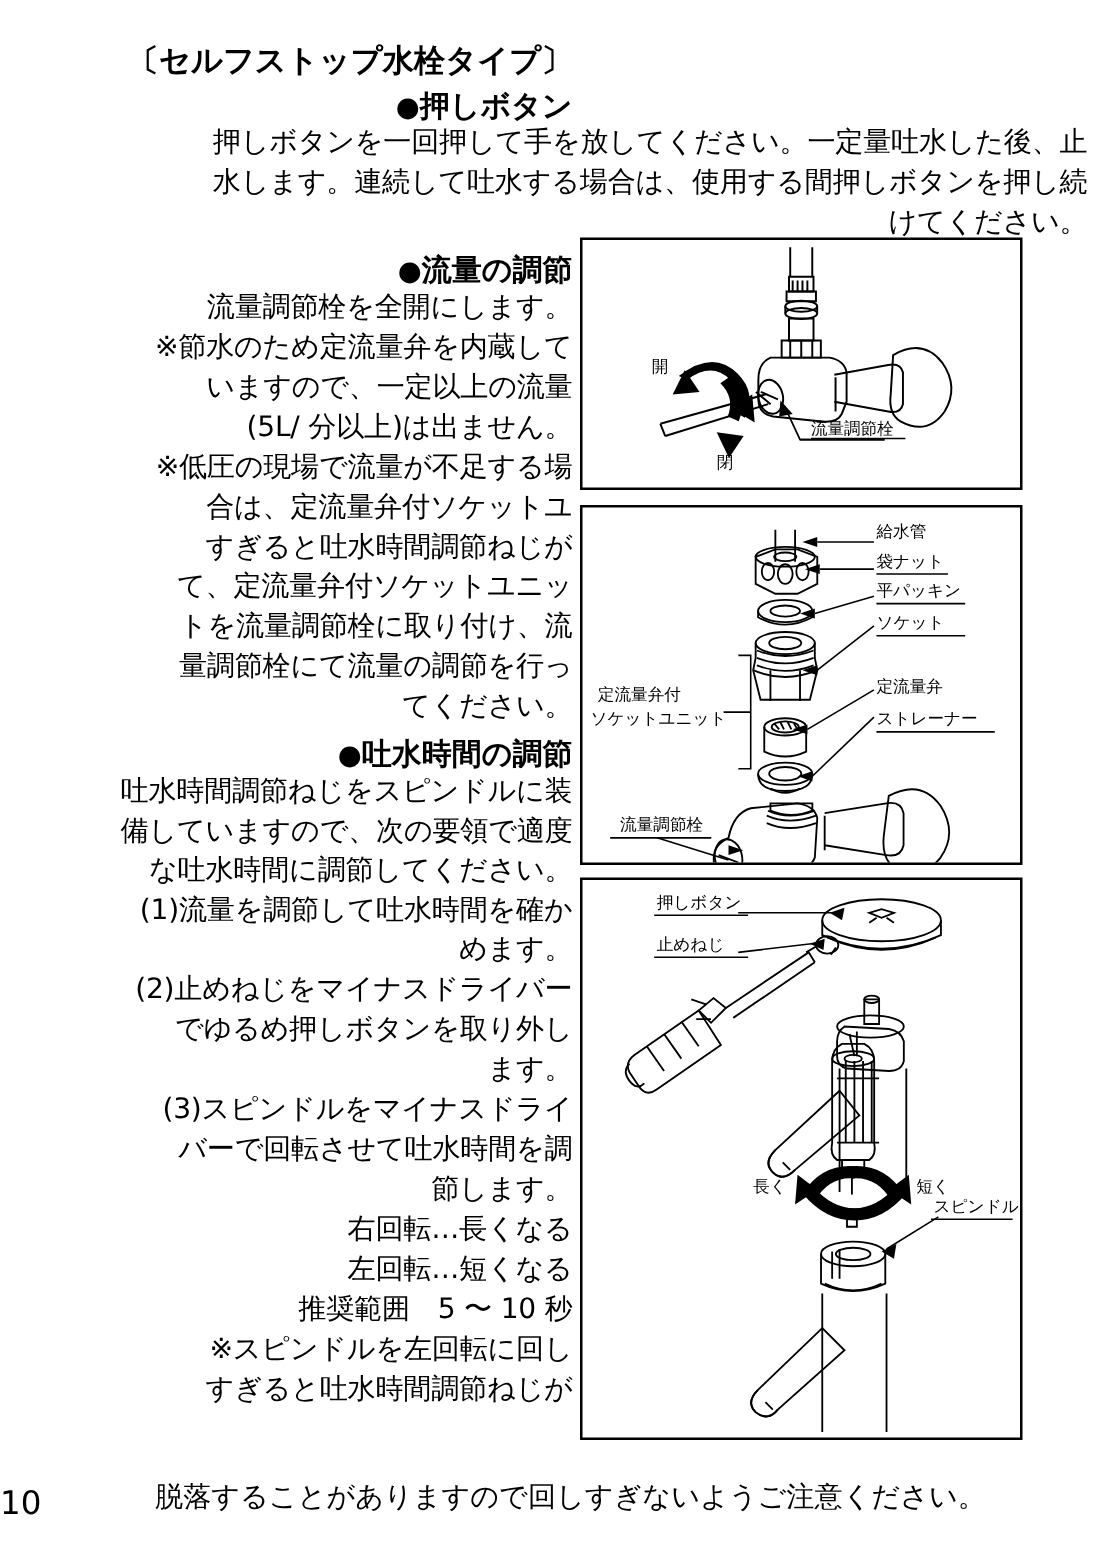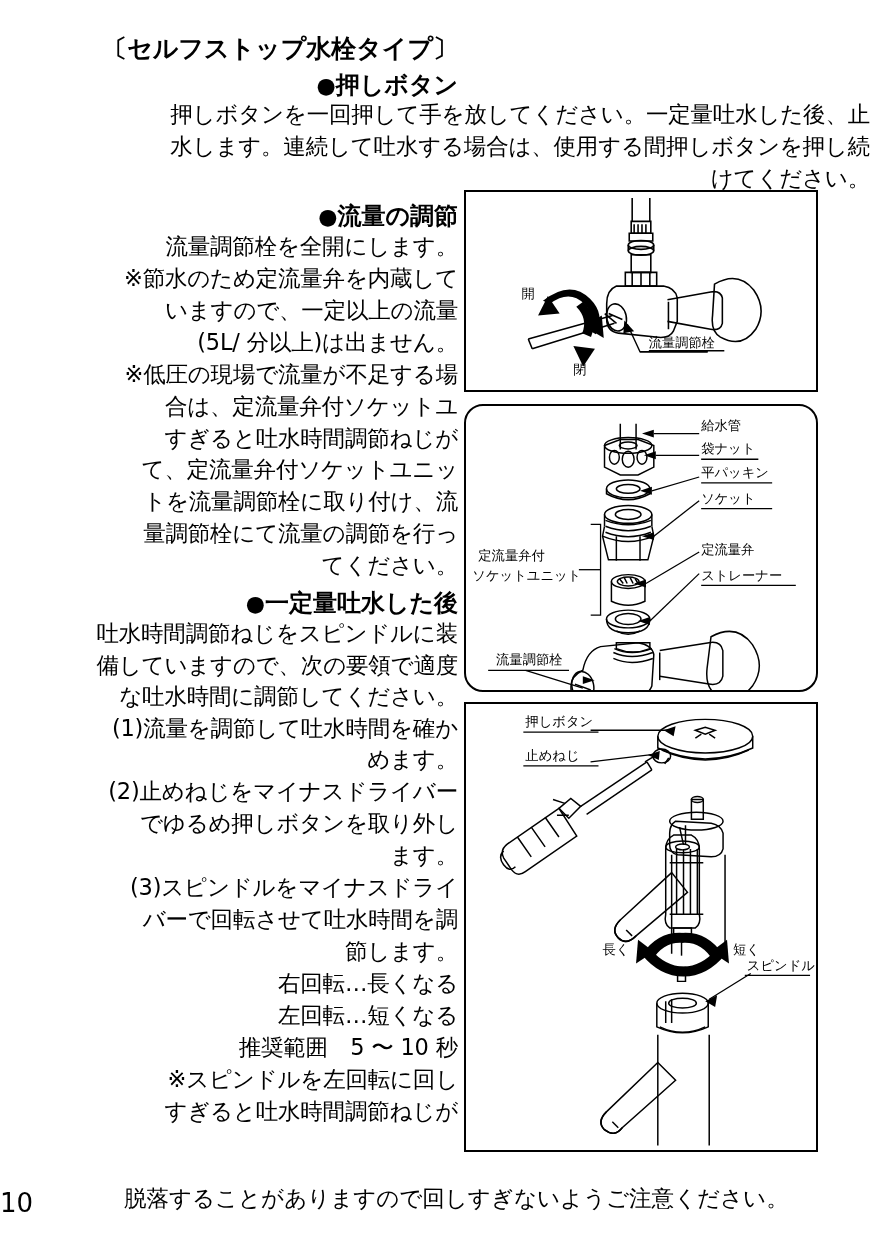--- a/index.html
+++ b/index.html
@@ -90,21 +90,21 @@
   }
 
   
   .panel {
     position: absolute;
     border: 2px solid #000;
     background: #fff;
     box-sizing: border-box;
   }
   #panel-1 { left: 464px; top: 190px; width: 354px; height: 202px; }
-  #panel-2 { left: 464px; top: 404px; width: 354px; height: 288px; border-radius: 19px; }
+  #panel-2 { left: 464px; top: 404px; width: 354px; height: 288px; }
   #panel-3 { left: 464px; top: 702px; width: 354px; height: 450px; }
   .panel svg { display: block; width: 100%; height: 100%; }
   .fig-label {
     font-family: "DejaVu Sans", "Liberation Sans", sans-serif;
     font-size: 13.5px;
     fill: #000;
   }
   .ln { stroke: #000; fill: none; }
 </style>
 </head>
@@ -129,21 +129,21 @@
     <div class="para indent-2">(5L/ 分以上)は出ません。</div>
 
     <div class="para hang"><span>※</span><span>低圧の現場で流量が不足する場</span></div>
     <div class="para indent-2">合は、定流量弁付ソケットユ</div>
     <div class="para indent-2">すぎると吐水時間調節ねじが</div>
     <div class="para indent-2">て、定流量弁付ソケットユニッ</div>
     <div class="para indent-2">トを流量調節栓に取り付け、流</div>
     <div class="para indent-2">量調節栓にて流量の調節を行っ</div>
     <div class="para indent-2">てください。</div>
 
-    <div class="section-head"><span class="bullet-dot">●</span><span>一定量吐水した後</span></div>
+    <div class="section-head"><span class="bullet-dot">●</span><span>吐水時間の調節</span></div>
     <div class="para indent-1 tight">吐水時間調節ねじをスピンドルに装</div>
     <div class="para indent-1 tight">備していますので、次の要領で適度</div>
     <div class="para indent-1 tight">な吐水時間に調節してください。</div>
 
     <div class="para hang-num"><span>(1)</span><span>流量を調節して吐水時間を確か</span></div>
     <div class="para indent-2">めます。</div>
 
     <div class="para hang-num"><span>(2)</span><span>止めねじをマイナスドライバー</span></div>
     <div class="para indent-2">でゆるめ押しボタンを取り外し</div>
     <div class="para indent-2">ます。</div>

